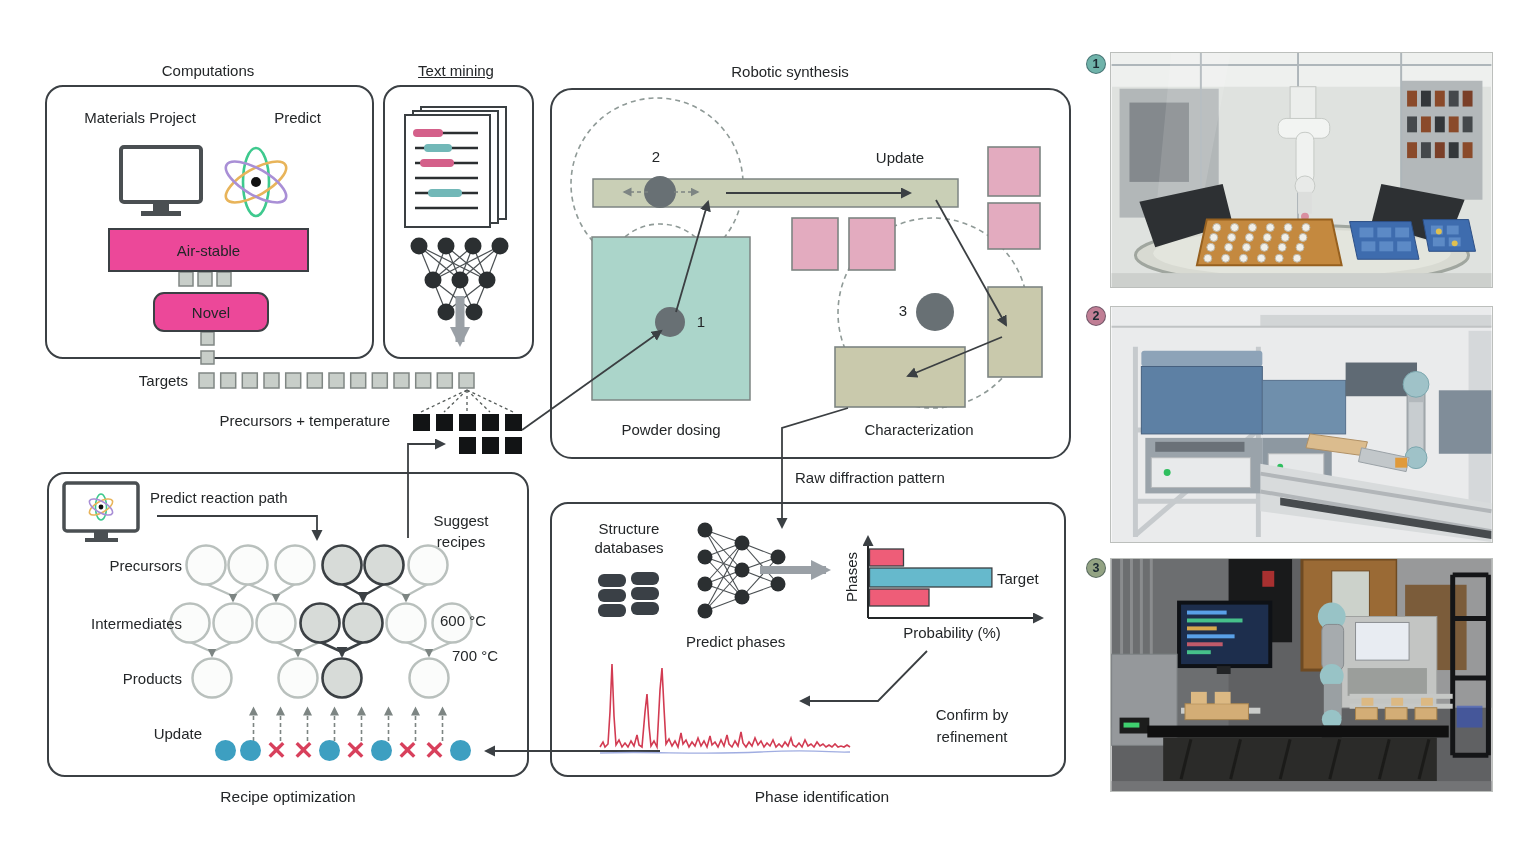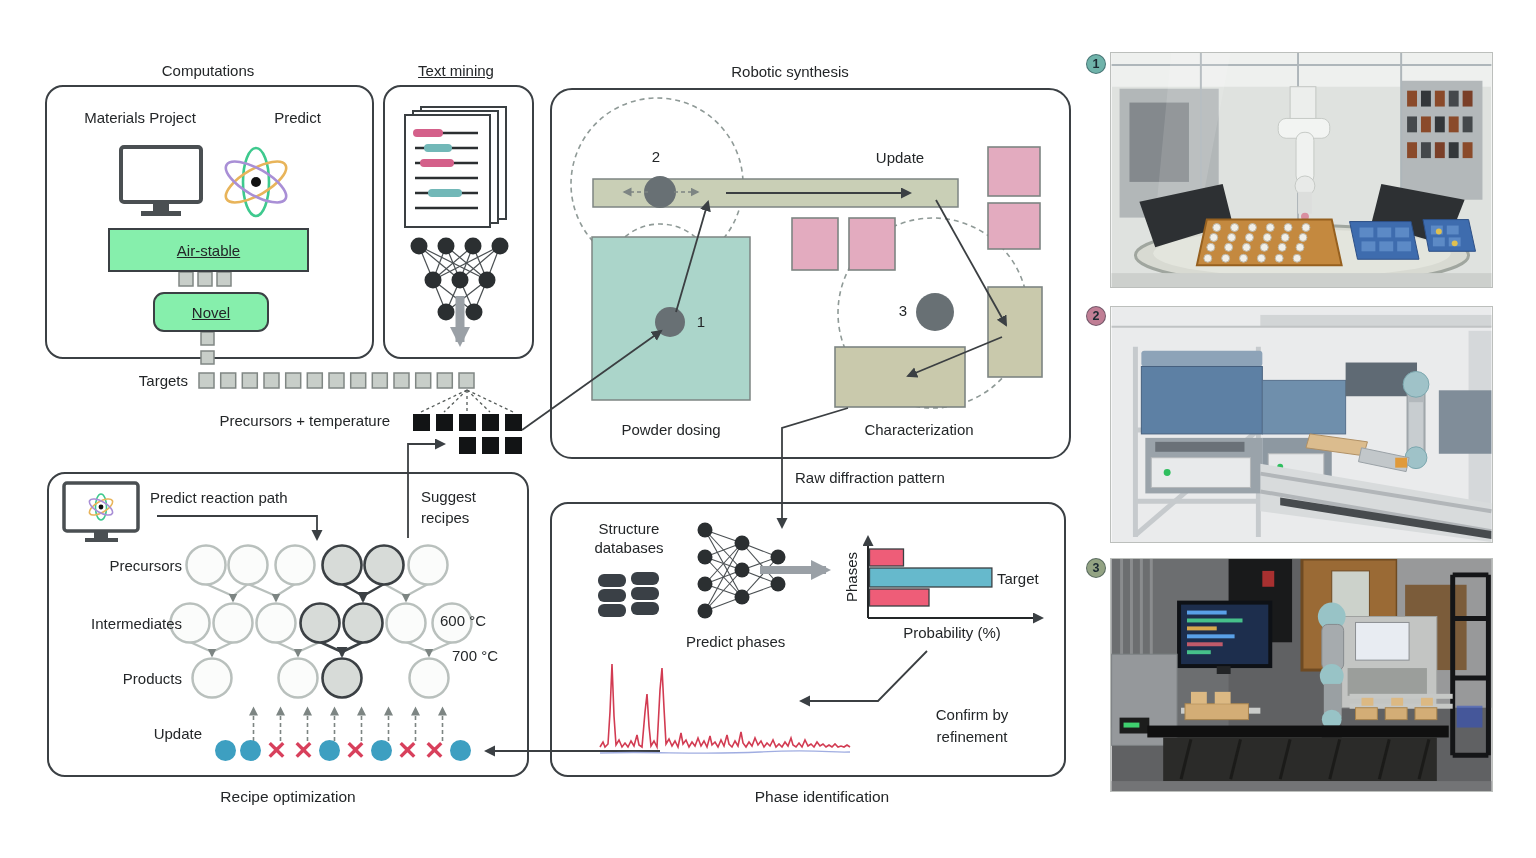--- a/index.html
+++ b/index.html
@@ -3,21 +3,21 @@
 <meta charset="utf-8">
 <style>
   html,body{margin:0;padding:0;background:#fff;}
   .canvas{position:relative;width:1536px;height:858px;background:#ffffff;overflow:hidden;
           font-family:"Liberation Sans",sans-serif;color:#232628;}
   .panel{position:absolute;border:2.5px solid #3b4044;border-radius:18px;background:transparent;}
   .overlay{position:absolute;left:0;top:0;width:1536px;height:858px;pointer-events:none;}
   .lbl{position:absolute;font-size:15px;line-height:18px;white-space:nowrap;}
   .wrap{white-space:normal;}
   .boxlabel{position:absolute;display:flex;align-items:center;justify-content:center;
-            border:2px solid #3b4044;background:#86efac;font-size:15px;text-decoration:underline;}
+            border:2px solid #3b4044;background:#ec4899;font-size:15px;}
   .caption{font-size:15.5px;}
   .updrow{position:absolute;left:215px;top:740px;display:flex;gap:4px;align-items:center;}
   .umark{display:inline-block;}
   .dot{width:21px;height:21px;border-radius:50%;background:#3d9fc1;}
   .xm{width:23px;text-align:center;font-size:25px;font-weight:bold;color:#d8405c;line-height:21px;}
   .photo{position:absolute;left:1110px;width:383px;border:1px solid #bcbfbc;box-sizing:border-box;}
   .photo svg{display:block;}
   .badge{position:absolute;left:1086px;width:20px;height:20px;border-radius:50%;
          display:flex;align-items:center;justify-content:center;
          font-size:12.5px;font-weight:bold;color:#1c2a33;border:1.5px solid rgba(20,40,50,.45);box-sizing:border-box;}
@@ -339,21 +339,21 @@
 
   <div class="lbl" style="left:690px;top:63px;width:200px;text-align:center;">Robotic synthesis</div>
   <div class="lbl" style="left:845px;top:149px;width:110px;text-align:center;">Update</div>
   <div class="lbl" style="left:646px;top:148px;width:20px;text-align:center;">2</div>
   <div class="lbl" style="left:692px;top:313px;width:18px;text-align:center;">1</div>
   <div class="lbl" style="left:894px;top:302px;width:18px;text-align:center;">3</div>
   <div class="lbl" style="left:592px;top:421px;width:158px;text-align:center;">Powder dosing</div>
   <div class="lbl" style="left:838px;top:421px;width:162px;text-align:center;">Characterization</div>
 
   <div class="lbl" style="left:150px;top:489px;width:195px;">Predict reaction path</div>
-  <div class="lbl wrap" style="left:421px;top:486px;width:80px;line-height:21px;white-space:normal;">Suggest recipes</div>
+  <div class="lbl wrap" style="left:421px;top:510px;width:80px;line-height:21px;white-space:normal;text-align:center;">Suggest recipes</div>
   <div class="lbl" style="left:40px;top:557px;width:142px;text-align:right;">Precursors</div>
   <div class="lbl" style="left:30px;top:615px;width:152px;text-align:right;">Intermediates</div>
   <div class="lbl" style="left:40px;top:670px;width:142px;text-align:right;">Products</div>
   <div class="lbl" style="left:440px;top:584px;width:70px;margin-top:28px;">600 °C</div>
   <div class="lbl" style="left:452px;top:647px;width:70px;">700 °C</div>
   <div class="lbl" style="left:120px;top:725px;width:82px;text-align:right;">Update</div>
   <div class="updrow">
       <span class="umark dot"></span>
       <span class="umark dot"></span>
       <span class="umark xm">✕</span>

